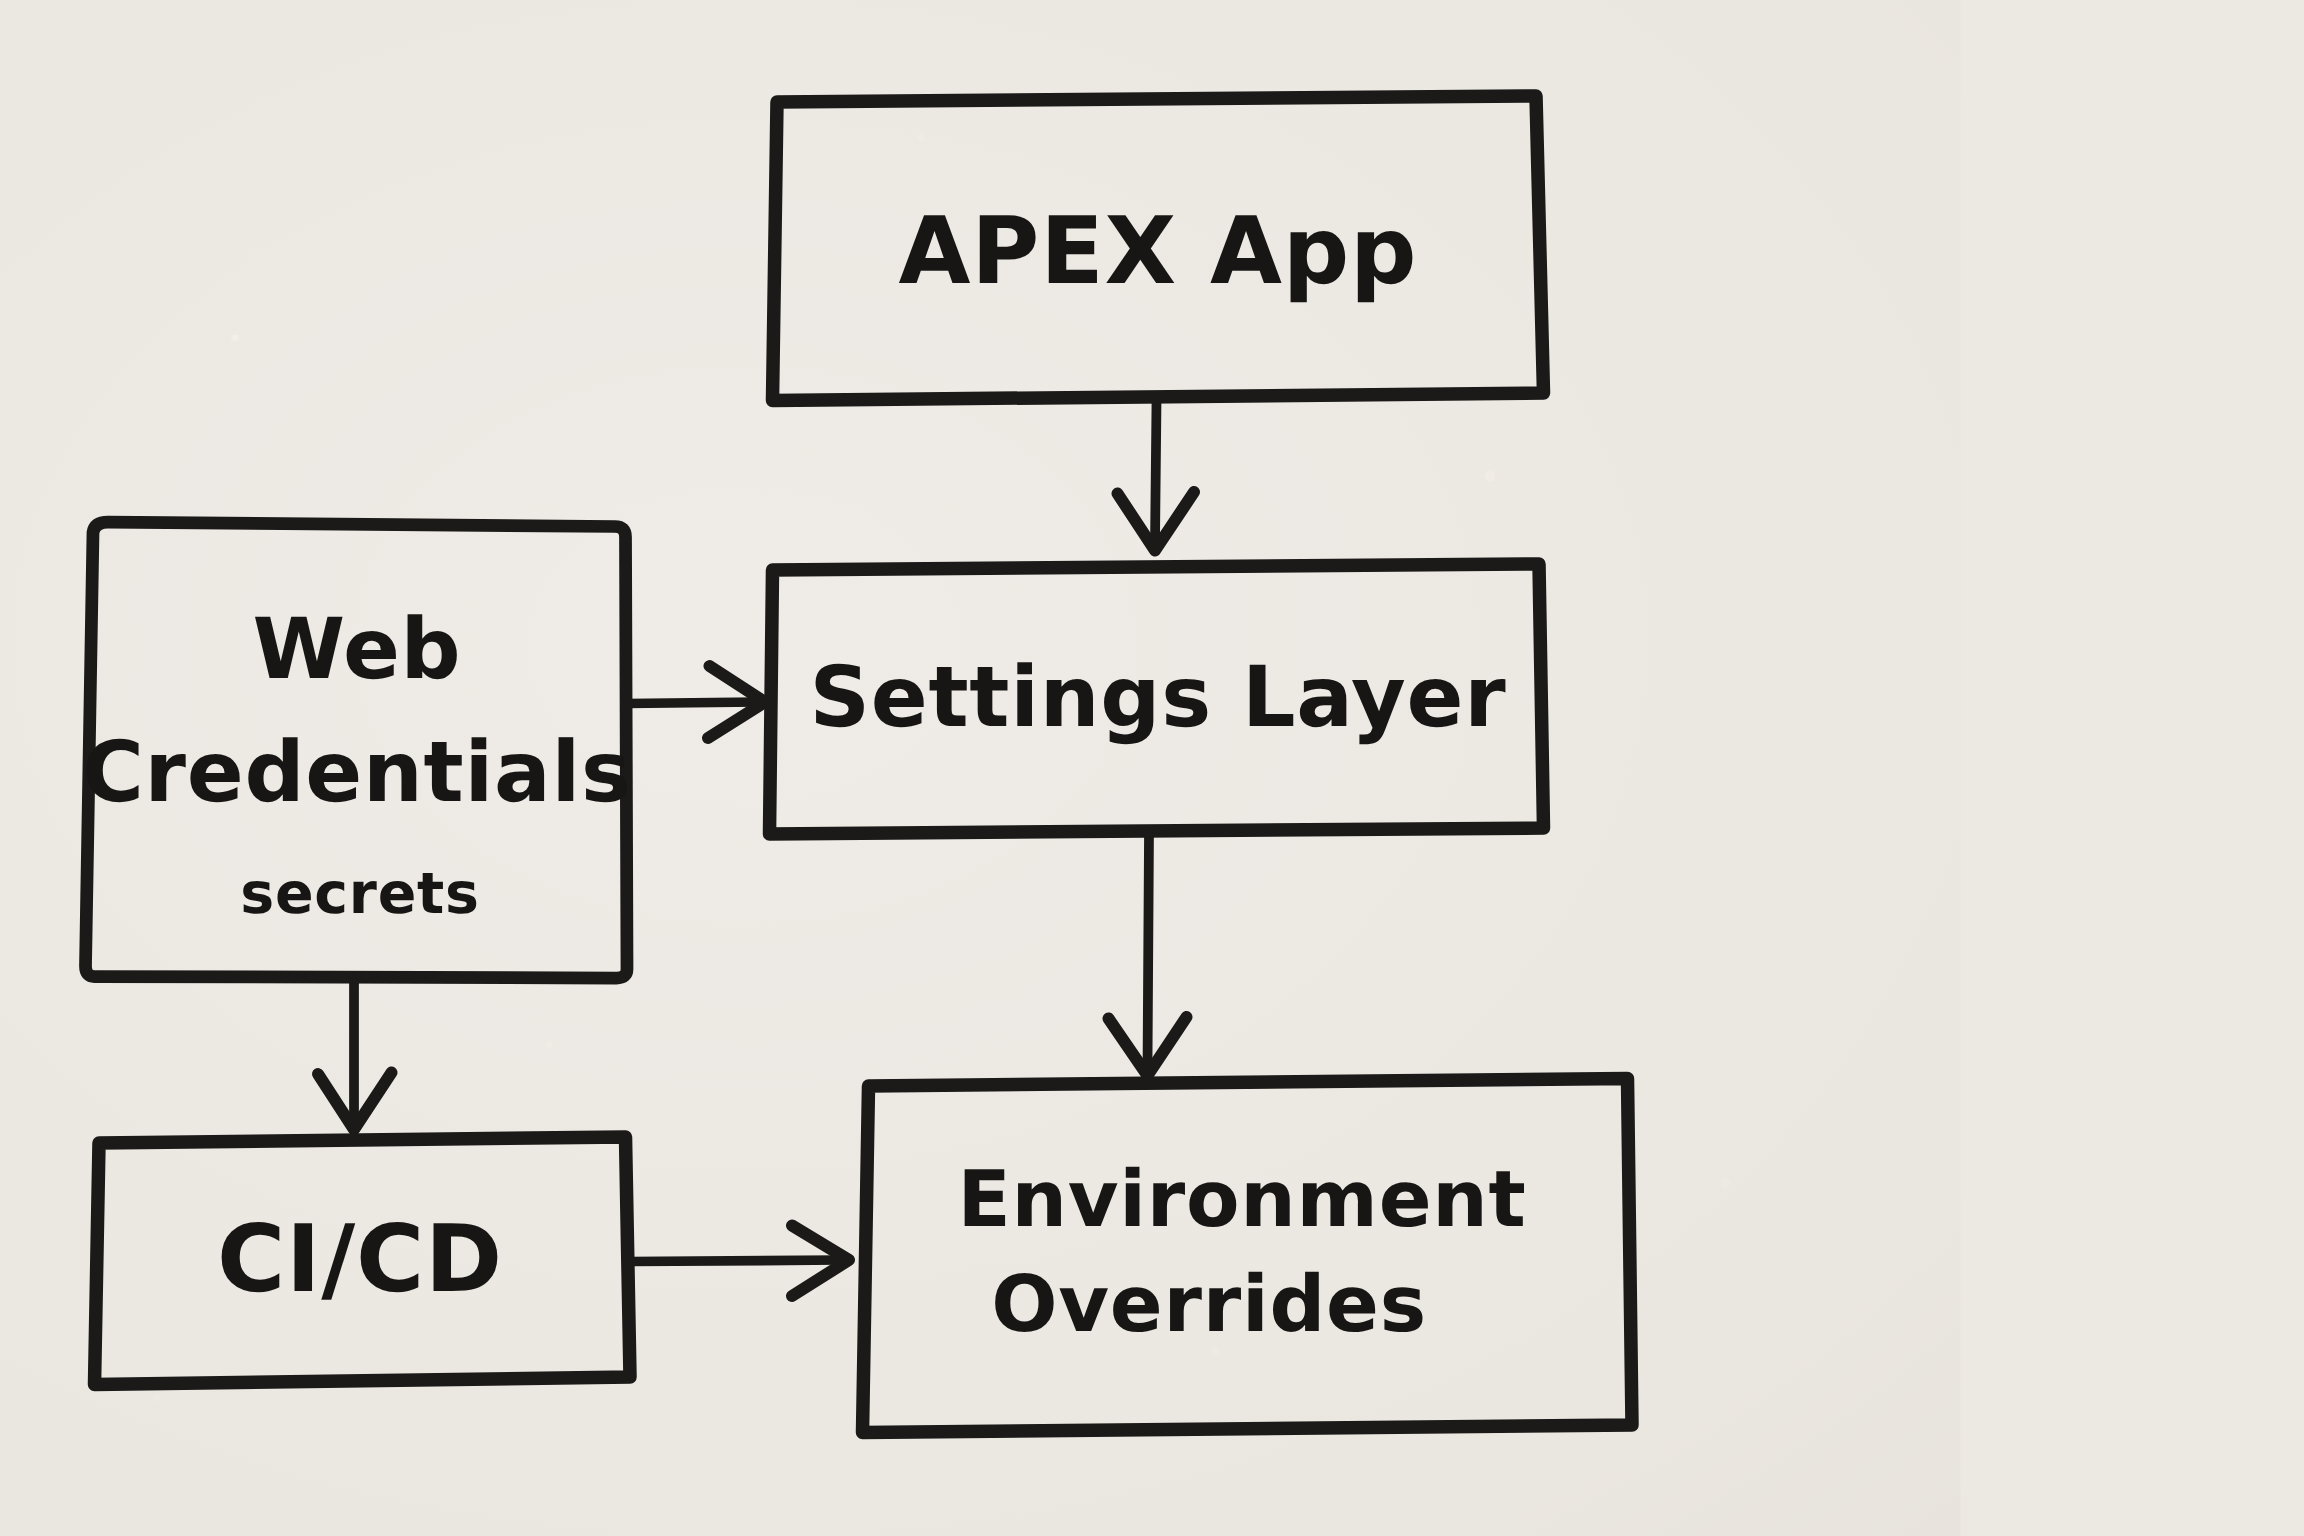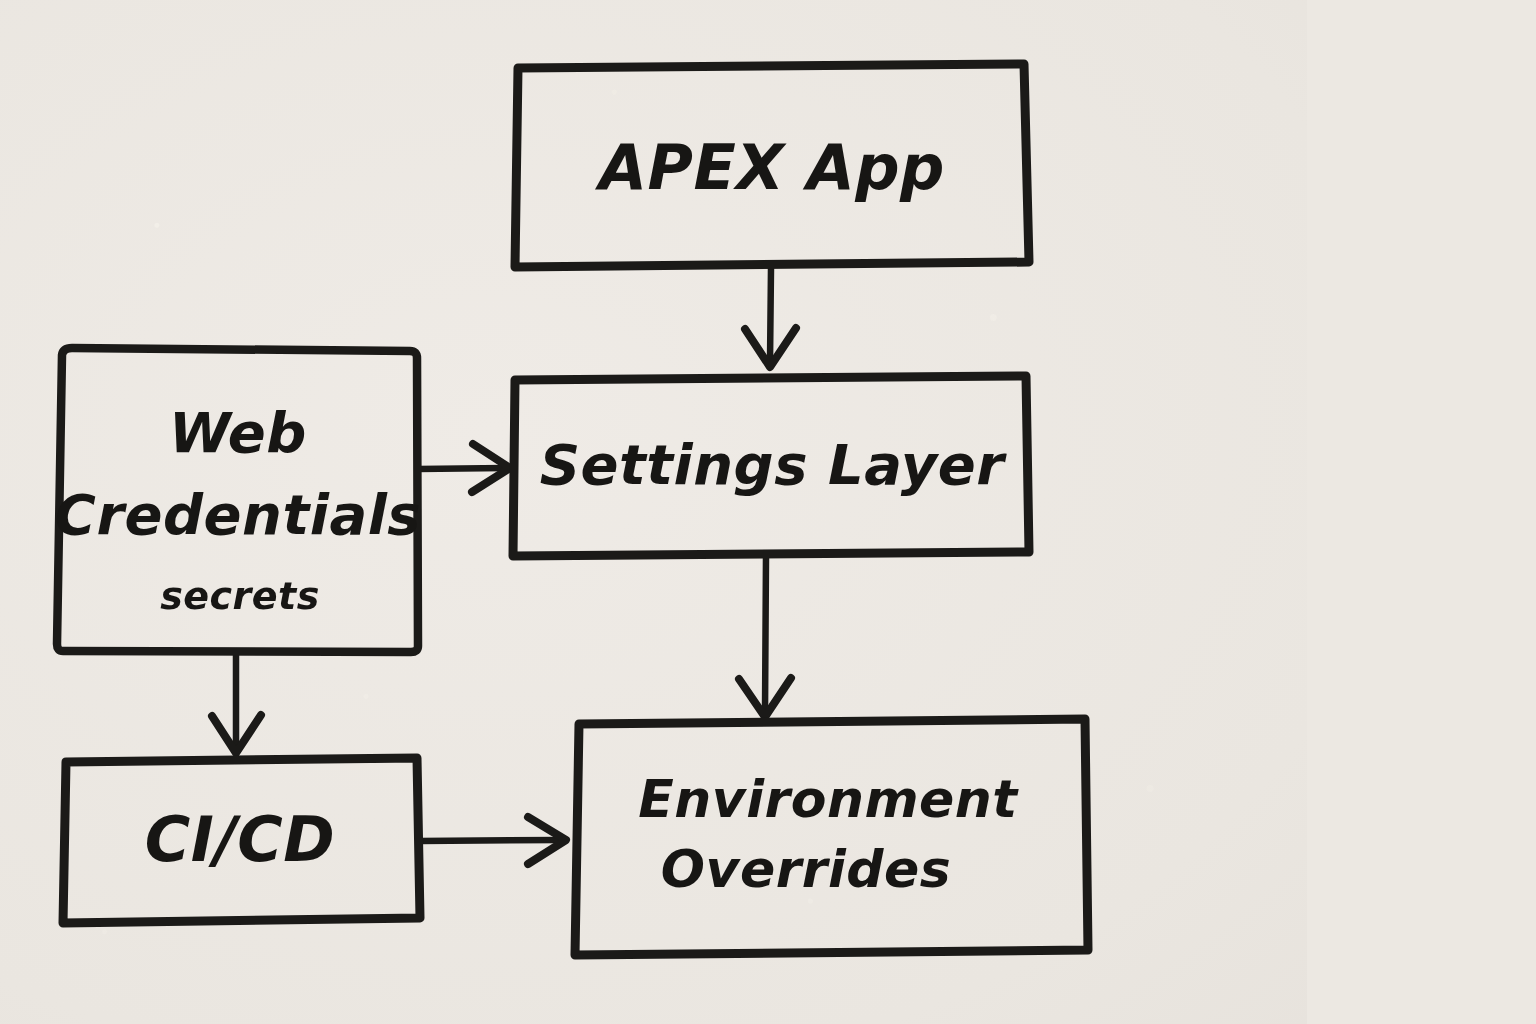--- a/index.html
+++ b/index.html
@@ -14,21 +14,20 @@
     overflow: hidden;
     font-family: "DejaVu Sans", sans-serif;
   }
   #canvas {
     position: relative;
     width: 1307px;
     height: 1024px;
     
     background:
       radial-gradient(ellipse 120% 110% at 38% 42%, #efebe6 0%, #eae6e0 58%, #e3ded8 100%);
-    font-style: italic;
   }
   
   #grain {
     position: absolute;
     inset: 0;
     pointer-events: none;
     opacity: .50;
     background-image:
       radial-gradient(circle at 12% 22%, rgba(255,253,244,.55) 0 2px, transparent 3px),
       radial-gradient(circle at 47% 9%,  rgba(250,247,236,.45) 0 2px, transparent 3px),

